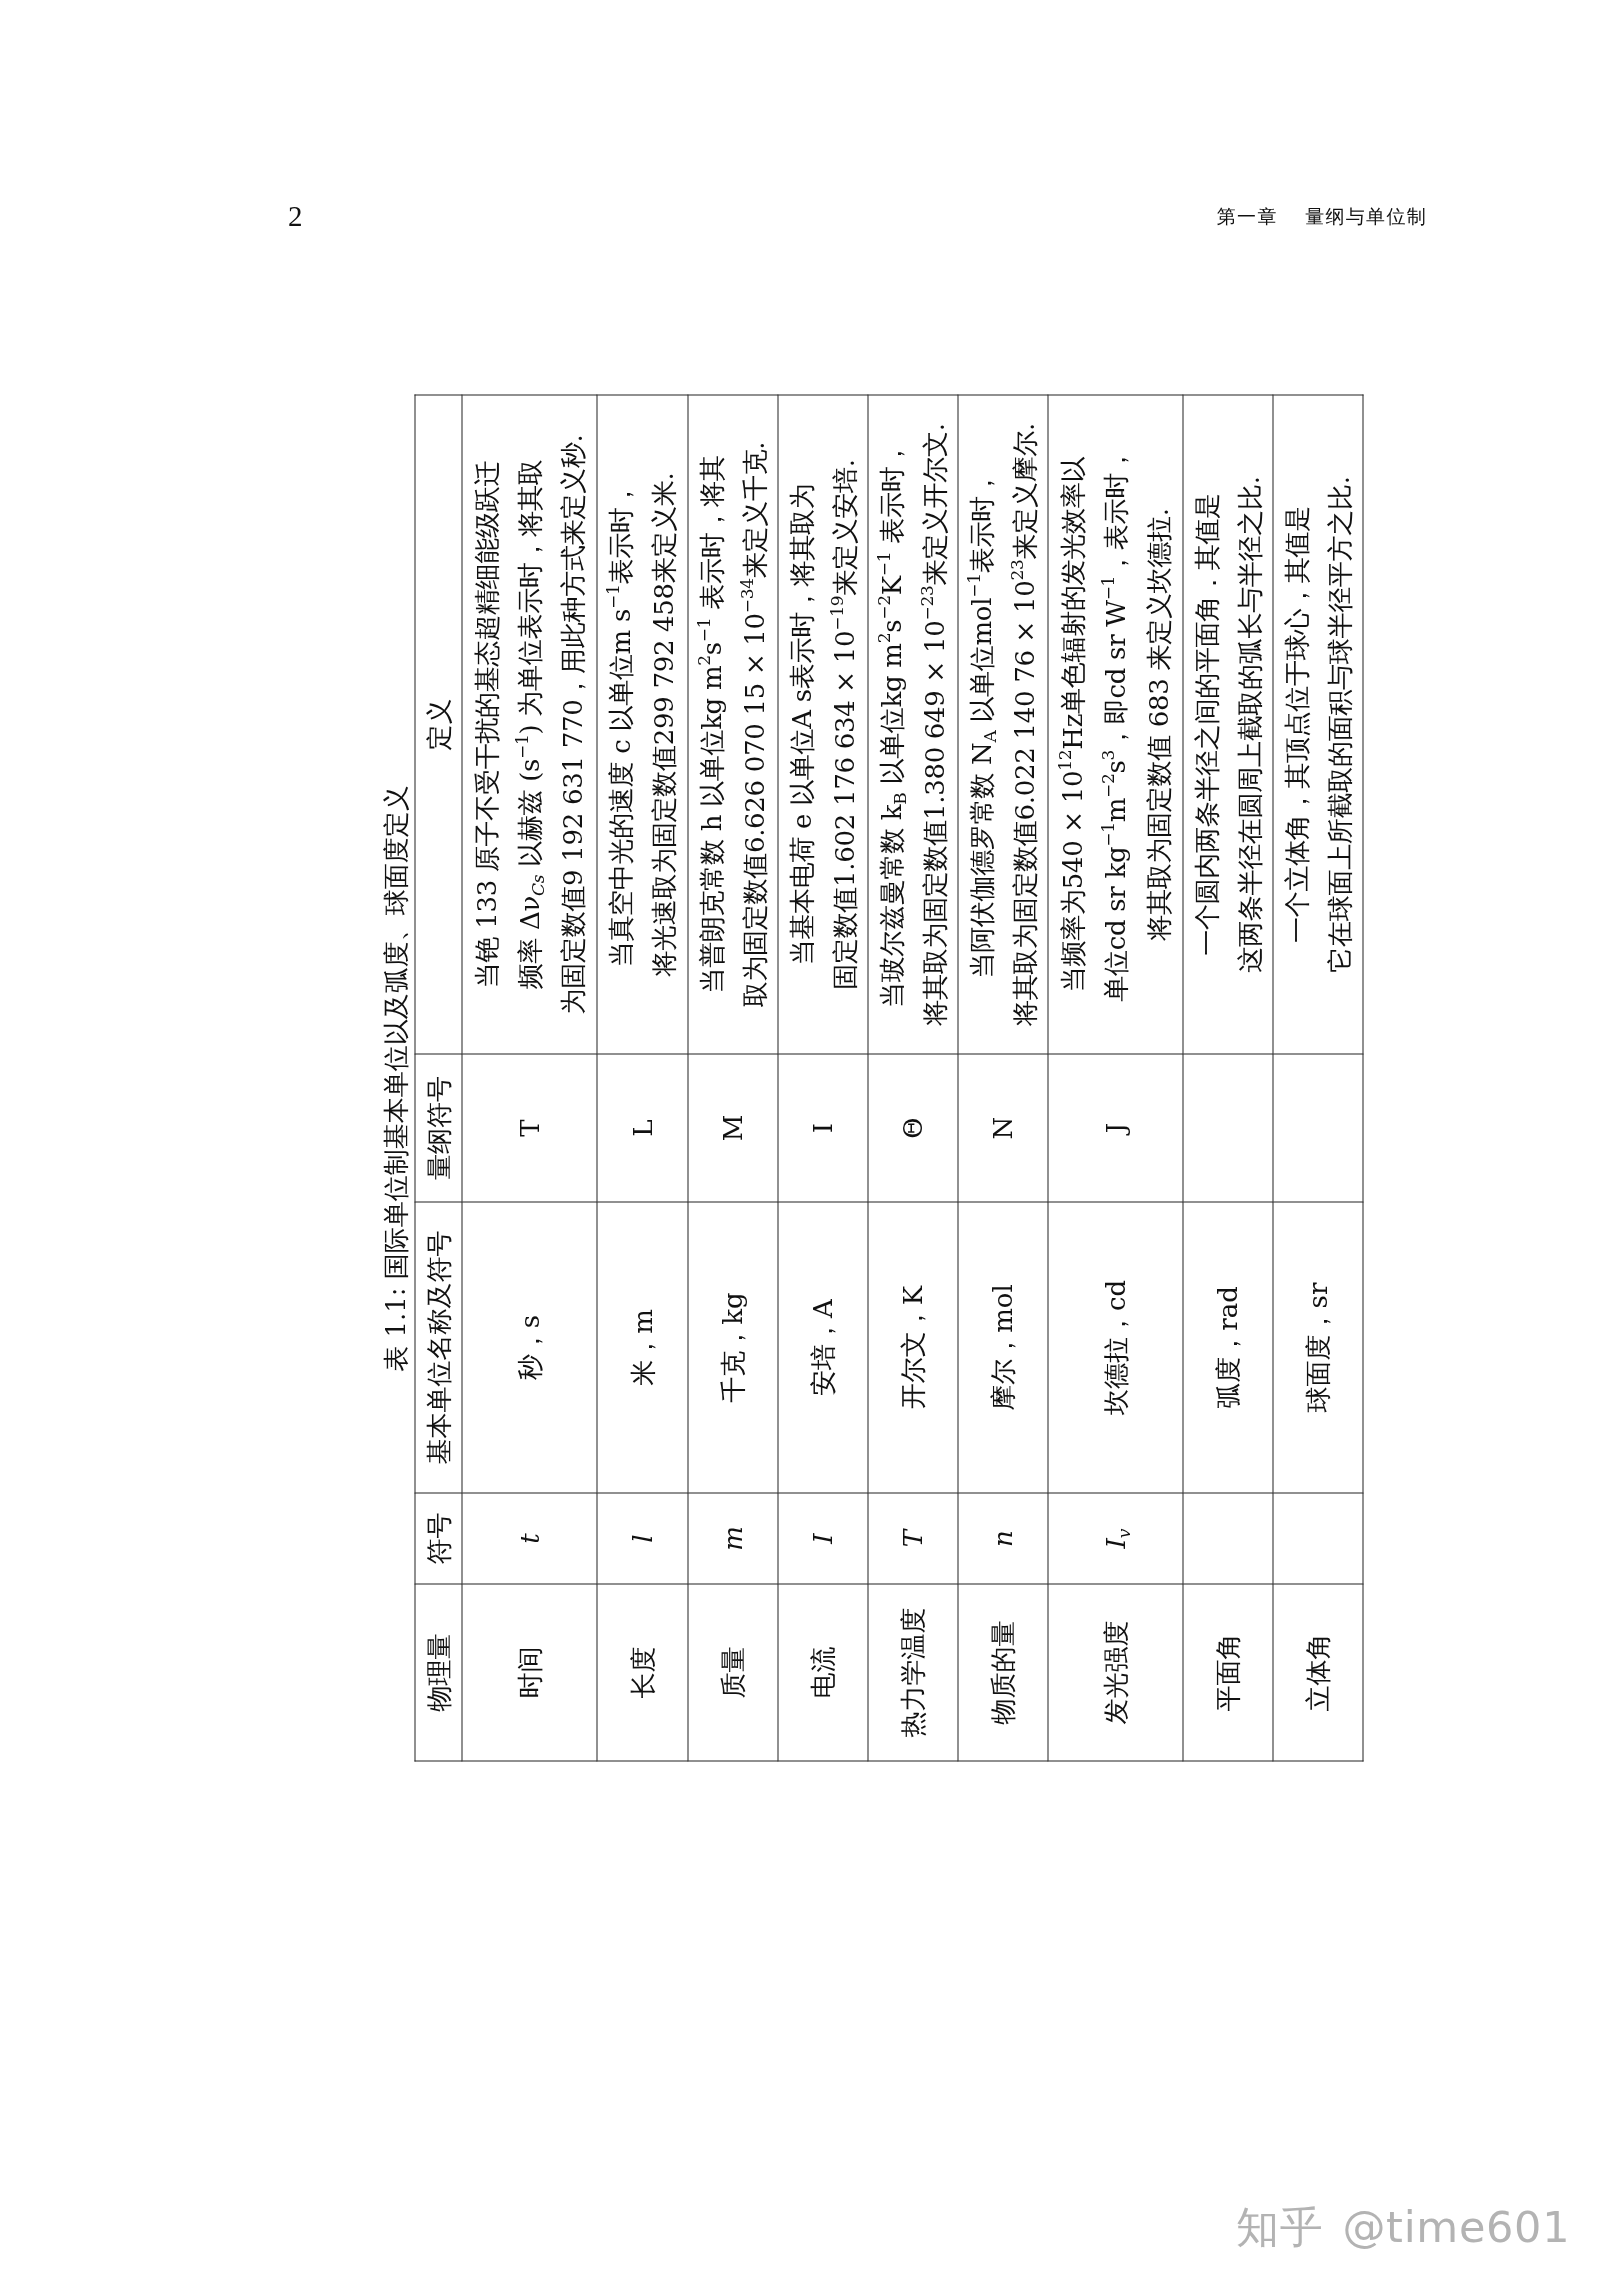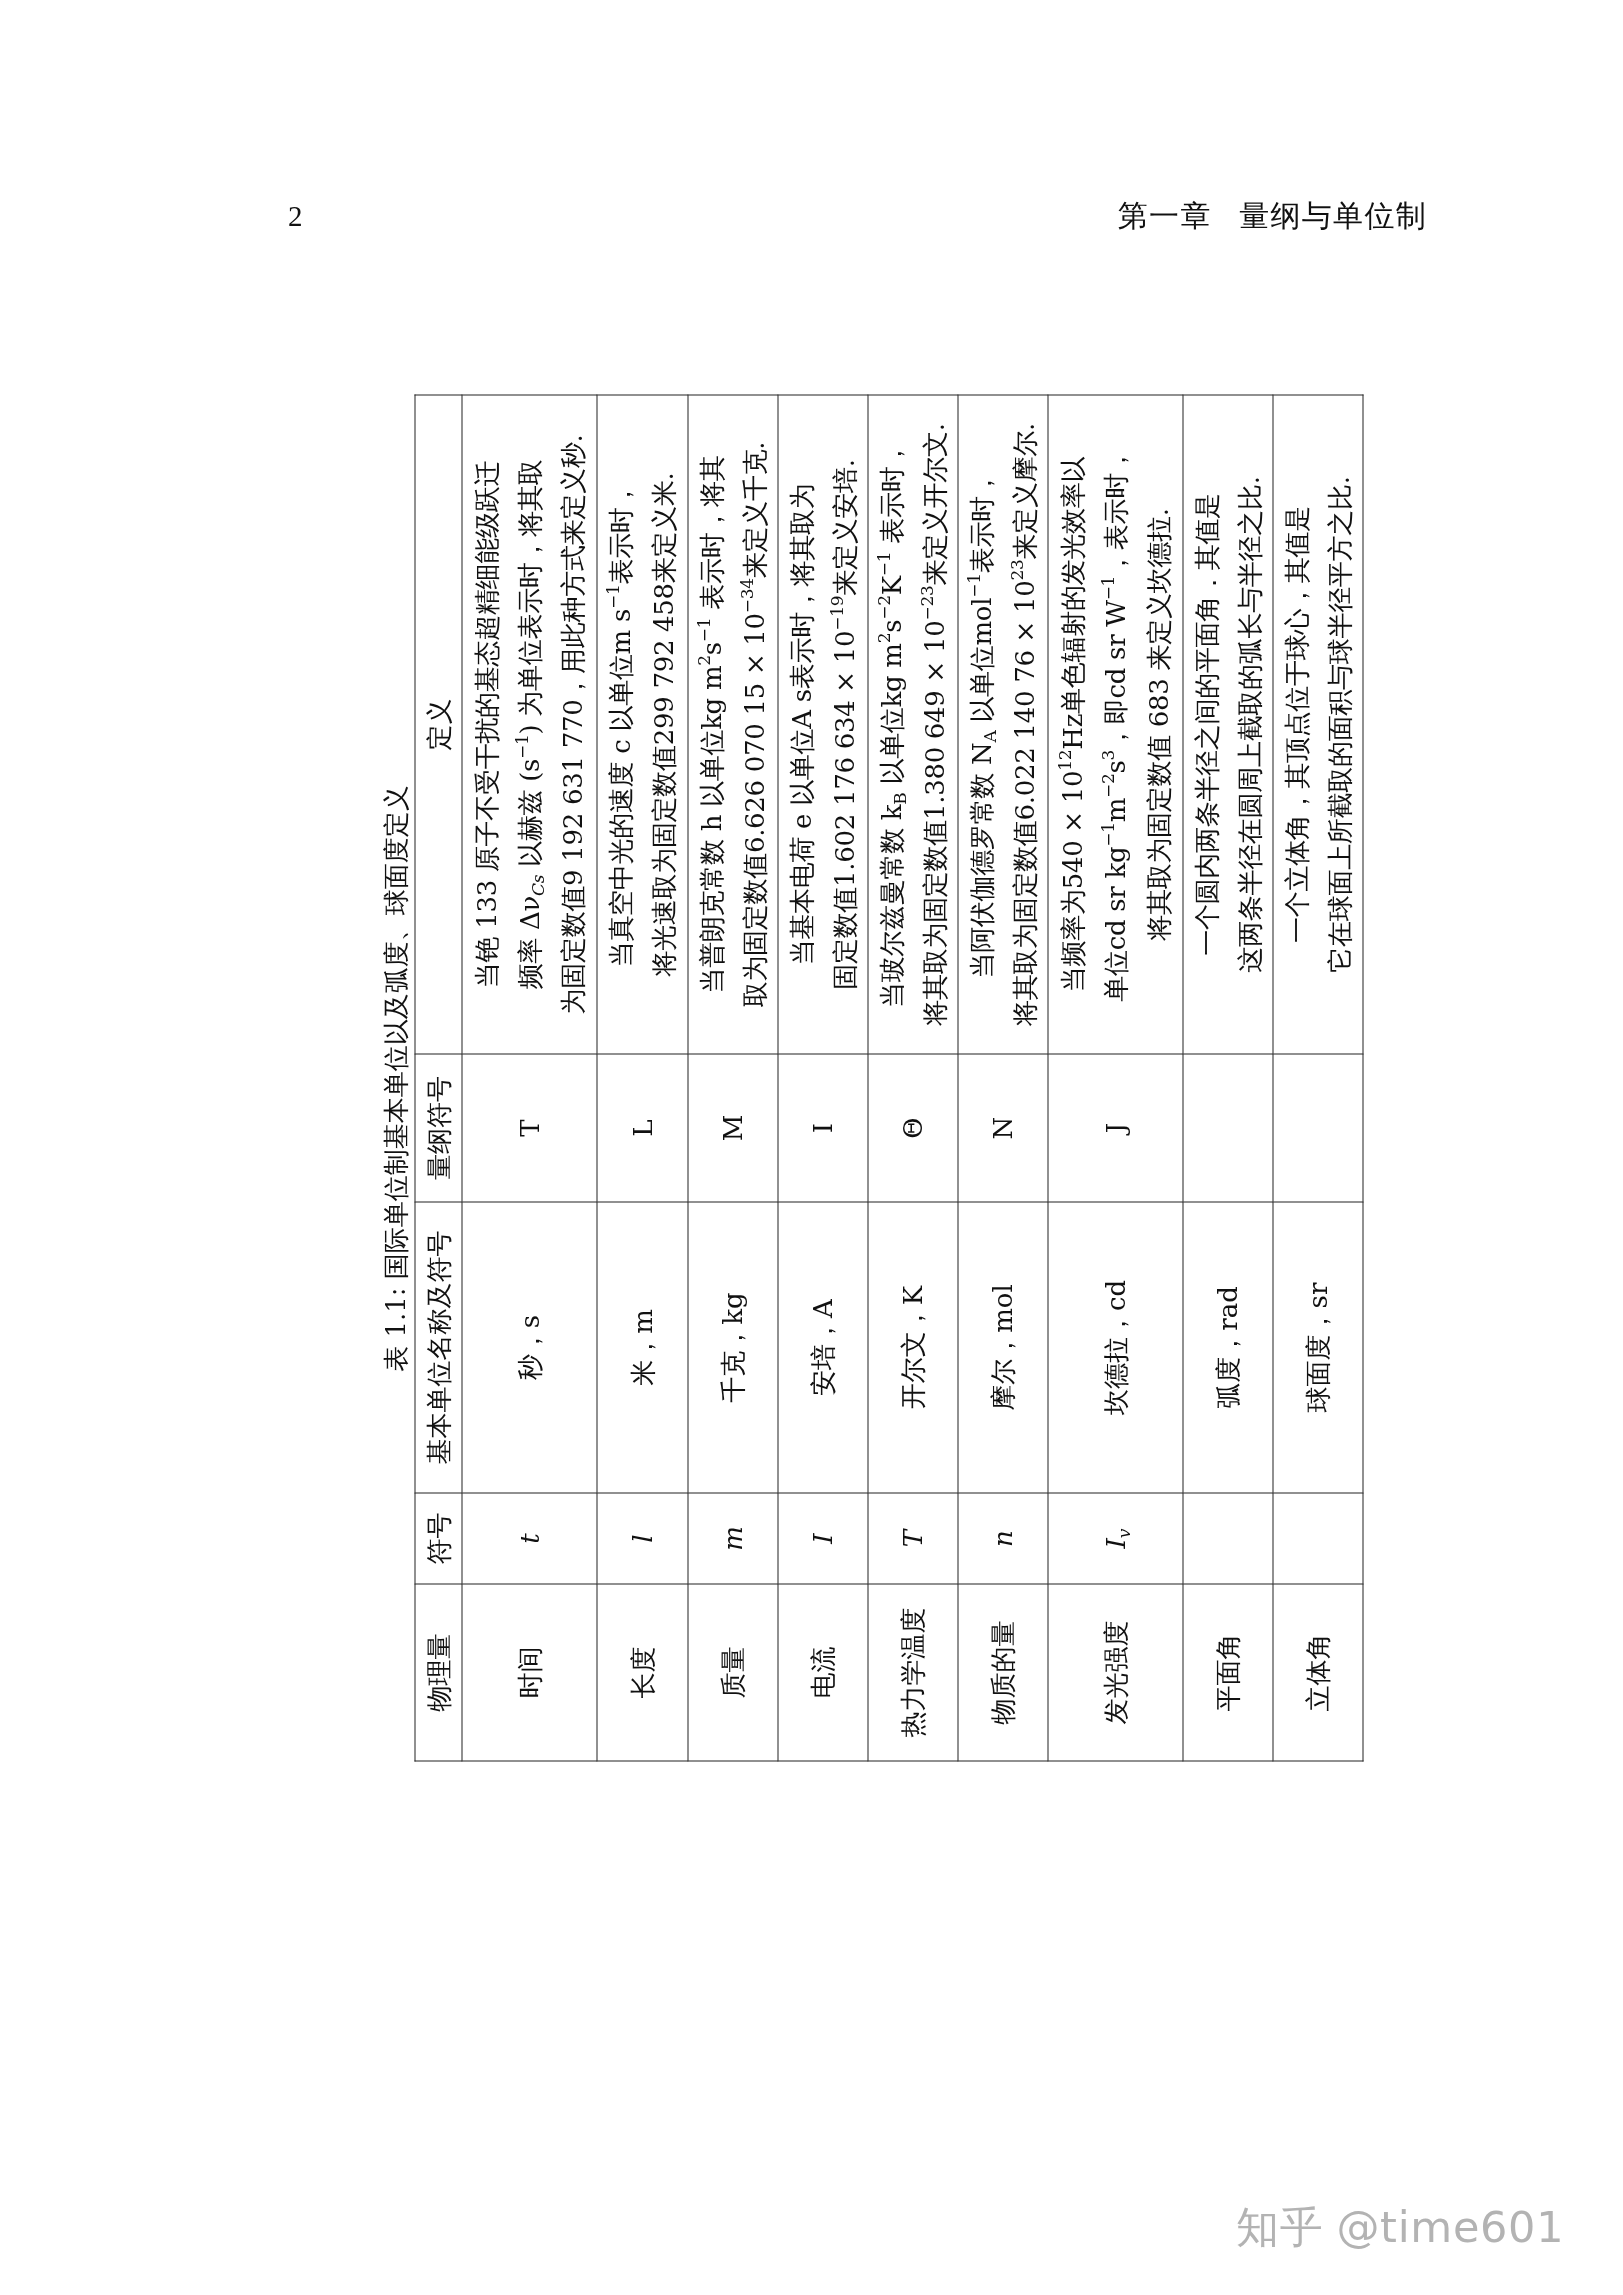--- a/index.html
+++ b/index.html
@@ -5,21 +5,21 @@
   html, body { margin: 0; padding: 0; }
   body {
     width: 1623px; height: 2295px; background: #ffffff; position: relative; overflow: hidden;
     font-family: "DejaVu Serif", "Liberation Serif", serif; color: #111;
   }
   .page-number {
     position: absolute; left: 288px; top: 200px; font-size: 29px; line-height: 33px;
     font-family: "Liberation Serif", "DejaVu Serif", serif;
   }
   .running-header {
-    position: absolute; right: 196px; top: 199px; font-size: 30px; line-height: 34px;
+    position: absolute; right: 196px; top: 199px; font-size: 19px; line-height: 34px;
     letter-spacing: 1.3px; font-family: "DejaVu Serif", "Liberation Serif", serif;
   }
   .running-header .gap { display: inline-block; width: 27.5px; }
 
   
   .rot-wrap {
     position: absolute; left: 187px; top: 585px;
     width: 1366px; height: 987px;
     transform: rotate(-90deg); transform-origin: 50% 50%;
   }
@@ -39,21 +39,21 @@
   table.si td { line-height: 43px; }
   .def-line { display: block; white-space: nowrap; letter-spacing: -0.3px; }
   .sym { font-style: italic; }
   sup { font-size: 17px; line-height: 0; vertical-align: 10.5px; }
   sub { font-size: 17px; line-height: 0; vertical-align: -5.2px; }
   .watermark {
     position: absolute; left: 1236px; top: 2202px; font-size: 43px; line-height: 50px;
     color: #b3b3b3; font-family: "DejaVu Sans", "Liberation Sans", sans-serif; white-space: nowrap;
     letter-spacing: 0.7px;
   }
-  .watermark .brand { margin-right: 13px; }
+  .watermark .brand { margin-right: 19px; }
 </style>
 </head>
 <body>
 
 <div class="page-number">2</div>
 
 <div class="running-header">
   <span>第一章</span><span class="gap"></span><span>量纲与单位制</span>
 </div>
 

